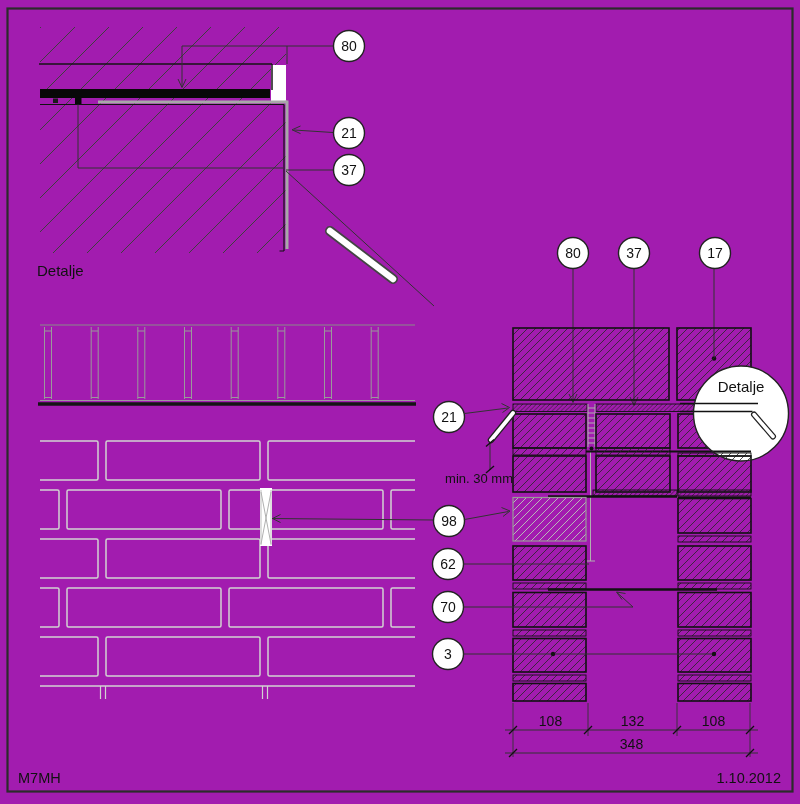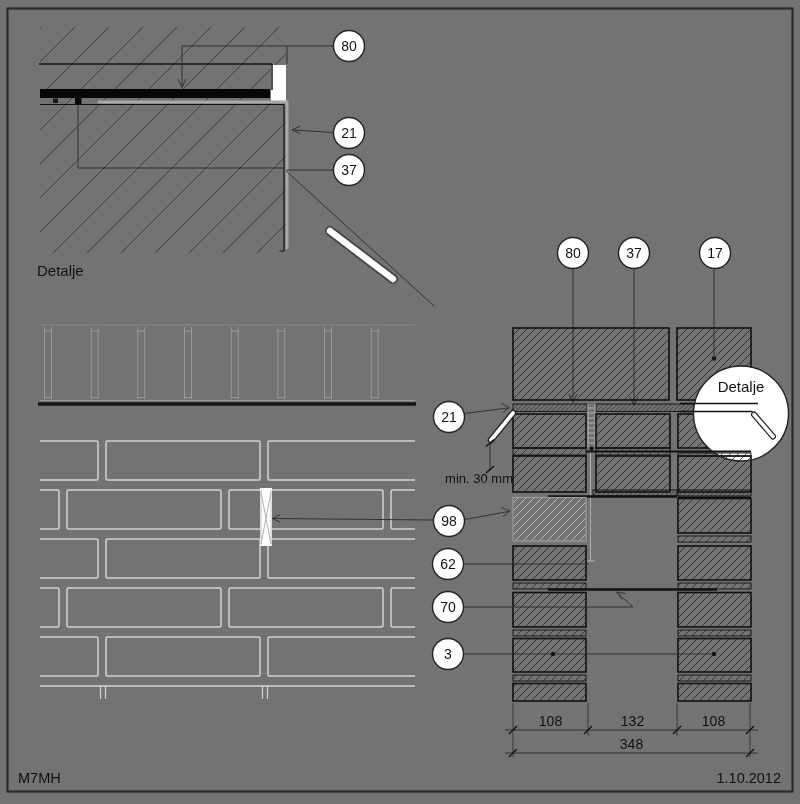--- a/index.html
+++ b/index.html
@@ -1,16 +1,16 @@
 <!DOCTYPE html>
 <html><head>
 <meta charset="utf-8">
 <style>
   html,body{margin:0;padding:0;background:#fff;}
-  .sheet{width:800px;height:804px;position:relative;background:#737373;overflow:hidden;}
+  .sheet{width:800px;height:804px;position:relative;background:#a21caf;overflow:hidden;}
   svg{display:block;}
   text{font-family:"Liberation Sans","DejaVu Sans",sans-serif;fill:#111;}
   .lbl{font-size:15px;}
   .num{font-size:14px;}
   .dim{font-size:14px;}
   .note{font-size:13px;}
   .meta{font-size:14.5px;}
 </style>
 </head>
 <body>

